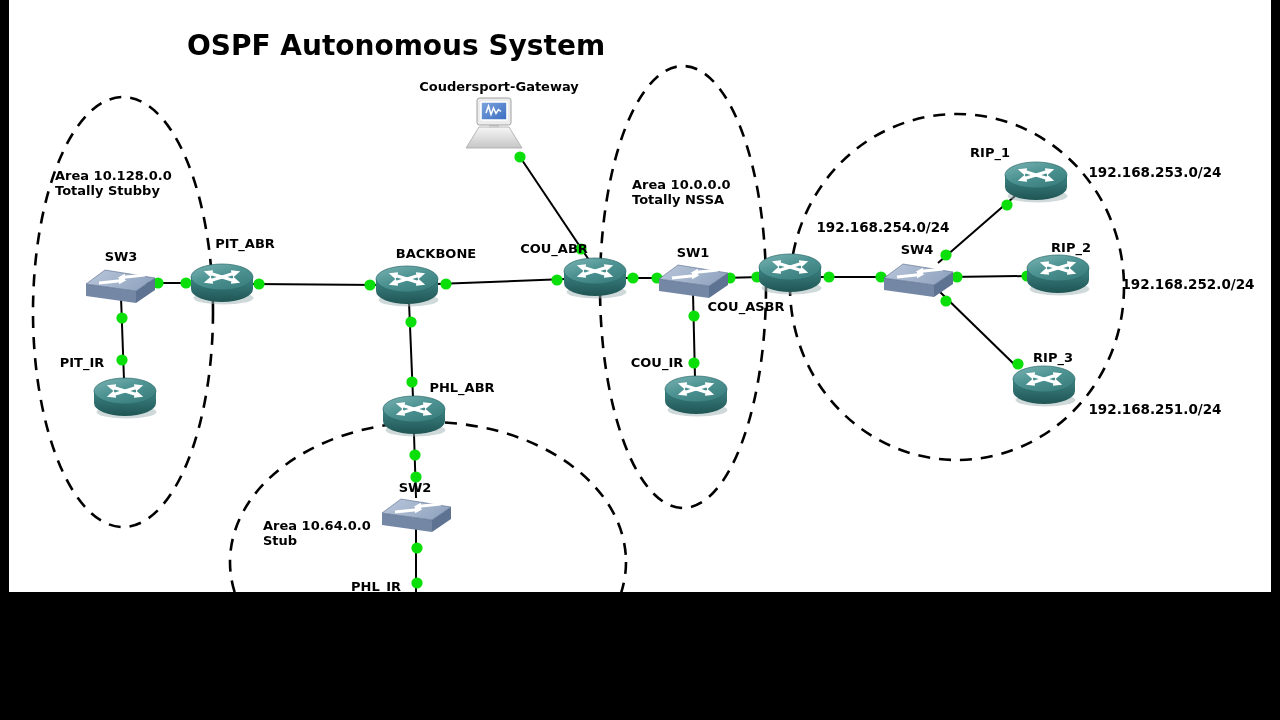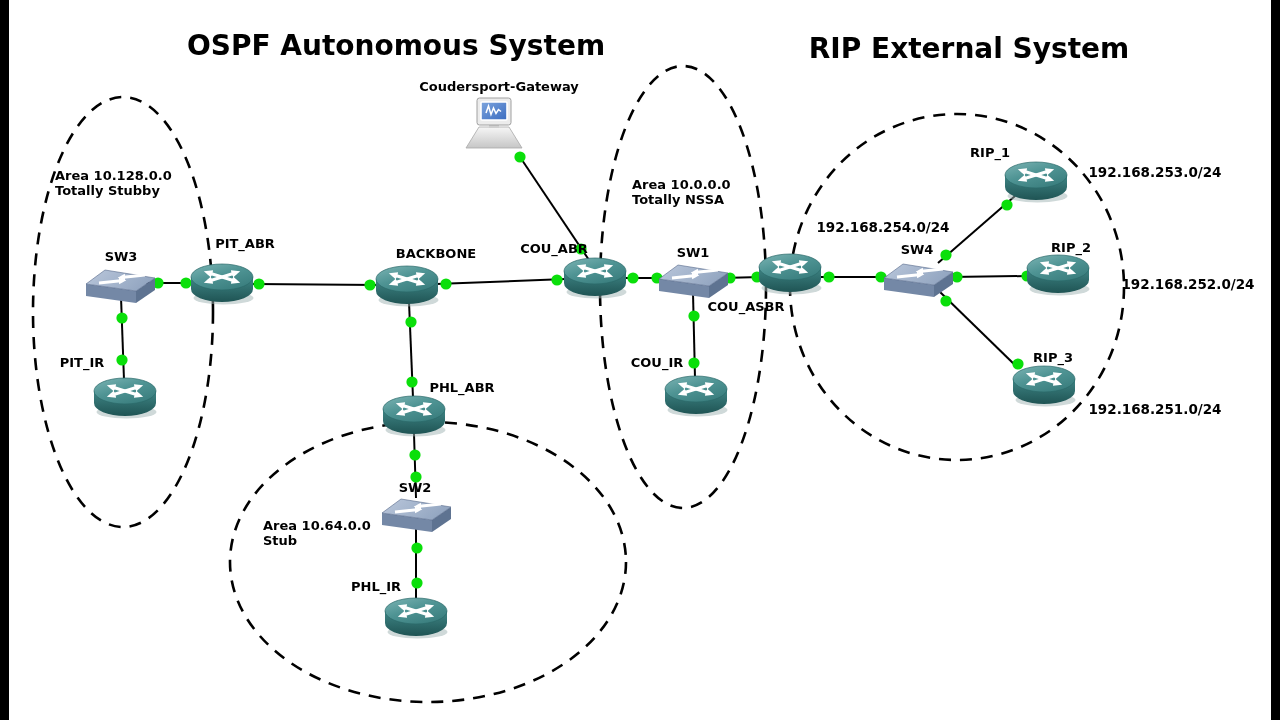--- a/index.html
+++ b/index.html
@@ -1,17 +1,17 @@
 <!DOCTYPE html>
 <html style="--dot: #0adf0a; --line: #000000; --outline: #000000;"><head>
 <meta charset="utf-8">
 <style>
   html,body { margin:0; padding:0; background:#000; }
   .stage {
-    position:relative; width:1280px; height:720px; margin:0 auto;
+    position:relative; width:1280px; height:592px; margin:0 auto;
     background:#fff; overflow:hidden;
     font-family:"DejaVu Sans","Liberation Sans",sans-serif;
   }
   .letterbox { position:absolute; top:0; bottom:0; background:#000; z-index:5; }
   .letterbox.left  { left:0;  width:9px; }
   .letterbox.right { right:0; width:9px; }
   .title {
     position:absolute; transform:translateX(-50%);
     font-size:28px; font-weight:bold; color:#000; white-space:nowrap; z-index:3;
   }
@@ -28,21 +28,20 @@
   .ip-label { font-size:13.5px; }
 </style>
 </head>
 <body>
 
 <div class="stage">
   <div class="letterbox left"></div>
   <div class="letterbox right"></div>
 
   <div class="title" id="title-ospf">OSPF Autonomous System</div>
-  <div class="title" id="title-rip">RIP External System</div>
 
   <svg id="diagram" viewBox="0 0 1280 720">
       <defs>
         <linearGradient id="gRtop" x1="0" y1="0" x2="0.7" y2="1">
           <stop offset="0" stop-color="#7cb4b4"></stop>
           <stop offset="0.5" stop-color="#4f9494"></stop>
           <stop offset="1" stop-color="#3a7e7e"></stop>
         </linearGradient>
         <linearGradient id="gRbody" x1="0" y1="0" x2="0" y2="1">
           <stop offset="0" stop-color="#3f8585"></stop>

